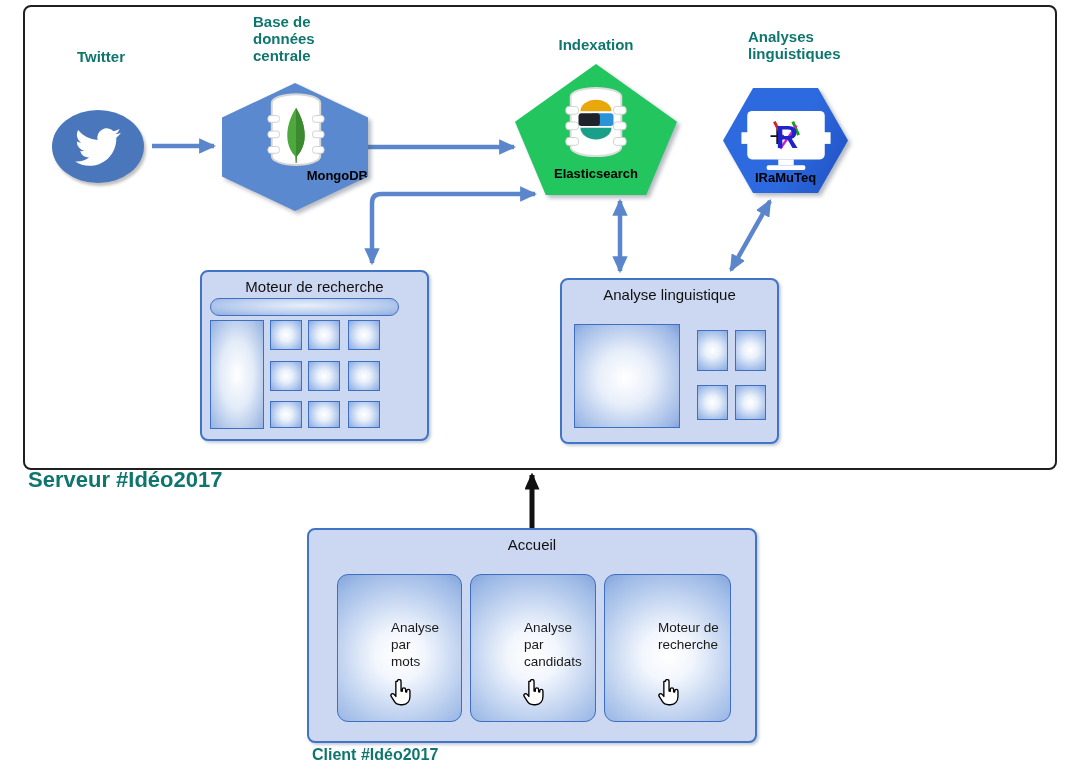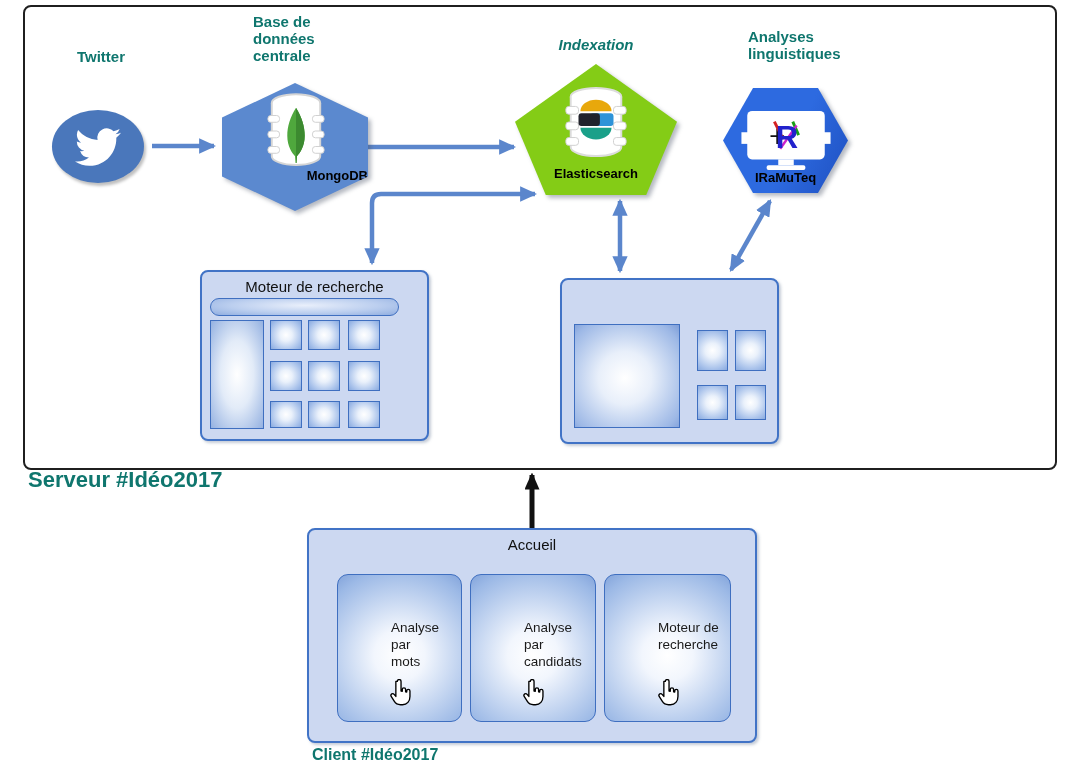--- a/index.html
+++ b/index.html
@@ -3,21 +3,21 @@
 <meta charset="utf-8">
 <style>
   html,body{margin:0;padding:0;background:#ffffff;font-family:"Liberation Sans",sans-serif;}
   .stage{position:relative;width:1071px;height:776px;background:#fff;overflow:hidden;}
   .abs{position:absolute;}
   .pre{white-space:pre-line;}
   .bold-label{font-weight:bold;color:#0f766e;font-size:15px;line-height:17px;}
   .server-box{border:2.5px solid #1f1f1f;border-radius:8px;background:transparent;}
   .shape-wrap{filter:drop-shadow(3px 3px 2px rgba(70,80,100,0.40));}
   .hex-mongo{clip-path:polygon(50% 0%,100% 27%,100% 73%,50% 100%,0% 73%,0% 27%);background:#5b89cf;}
-  .pentagon{clip-path:polygon(50% 0%,100% 44%,81% 100%,19% 100%,0% 44%);background:#84cc16;}
+  .pentagon{clip-path:polygon(50% 0%,100% 44%,81% 100%,19% 100%,0% 44%);background:#22c55e;}
   .hex-ira{clip-path:polygon(24% 0%,76% 0%,100% 50%,76% 100%,24% 100%,0% 50%);
            background:linear-gradient(115deg,#2d6ae0 55%,#2256c8 90%);}
   .twitter-ellipse{background:#4a77bb;border-radius:50%;box-shadow:2px 3px 3px rgba(0,0,0,0.25);
                    display:flex;align-items:center;justify-content:center;}
   .caption{position:absolute;left:0;right:0;text-align:center;font-weight:bold;color:#000;font-size:13px;}
   .panel{background:#ccd8f1;border:2px solid #4173c6;border-radius:8px;box-shadow:2px 2px 3px rgba(90,110,140,0.35);}
   .panel-title{position:absolute;left:0;right:0;top:6px;text-align:center;color:#101010;font-size:15px;}
   .sq{position:absolute;border:1.5px solid #3f6fc0;
       background:radial-gradient(circle at 50% 50%,#ffffff 0%,#eaf1fb 30%,#a6c0ea 78%,#8aaade 100%);}
   .bigsq{position:absolute;border:1.5px solid #3f6fc0;
@@ -54,21 +54,21 @@
     <path d="M372 263 L372 203 Q372 194 381 194 L535 194" fill="none" stroke="#5b86cc" stroke-width="4.5" marker-start="url(#ahBlue)" marker-end="url(#ahBlue)"></path>
     <line x1="620" y1="201" x2="620" y2="271" stroke="#5b86cc" stroke-width="4.5" marker-start="url(#ahBlue)" marker-end="url(#ahBlue)"></line>
     <line x1="770" y1="201" x2="731" y2="270" stroke="#5b86cc" stroke-width="4.5" marker-start="url(#ahBlue)" marker-end="url(#ahBlue)"></line>
     <line x1="532" y1="528" x2="532" y2="475" stroke="#111111" stroke-width="5" marker-end="url(#ahBlack)"></line>
   </svg>
 
   <div class="abs bold-label" style="left:55px;top:48px;width:92px;text-align:center;">Twitter</div>
   <div class="abs bold-label pre" style="left:253px;top:13px;">Base de
 données
 centrale</div>
-  <div class="abs bold-label" style="left:515px;top:36px;width:162px;text-align:center;font-style:italic;">Indexation</div>
+  <div class="abs bold-label" style="left:515px;top:36px;width:162px;text-align:center;">Indexation</div>
   <div class="abs bold-label pre" style="left:748px;top:28px;">Analyses
 linguistiques</div>
 
   <div class="abs twitter-ellipse" style="left:52px;top:110px;width:92px;height:73px;">
     <svg width="52" height="46" viewBox="0 0 24 24">
       <path fill="#ffffff" d="M23.953 4.57a10 10 0 01-2.825.775 4.958 4.958 0 002.163-2.723c-.951.555-2.005.959-3.127 1.184a4.92 4.92 0 00-8.384 4.482C7.69 8.095 4.067 6.13 1.64 3.162a4.822 4.822 0 00-.666 2.475c0 1.71.87 3.213 2.188 4.096a4.904 4.904 0 01-2.228-.616v.06a4.923 4.923 0 003.946 4.827 4.996 4.996 0 01-2.212.085 4.936 4.936 0 004.604 3.417 9.867 9.867 0 01-6.102 2.105c-.39 0-.779-.023-1.17-.067a13.995 13.995 0 007.557 2.209c9.053 0 13.998-7.496 13.998-13.985 0-.21 0-.42-.015-.63A9.935 9.935 0 0024 4.59z"></path>
     </svg>
   </div>
 
   <div class="abs shape-wrap" style="left:222px;top:83px;width:146px;height:128px;">
@@ -137,20 +137,21 @@
     <div class="sq" style="left:146px;top:48px;width:30px;height:28px;"></div>
     <div class="sq" style="left:68px;top:89px;width:30px;height:28px;"></div>
     <div class="sq" style="left:106px;top:89px;width:30px;height:28px;"></div>
     <div class="sq" style="left:146px;top:89px;width:30px;height:28px;"></div>
     <div class="sq" style="left:68px;top:129px;width:30px;height:25px;"></div>
     <div class="sq" style="left:106px;top:129px;width:30px;height:25px;"></div>
     <div class="sq" style="left:146px;top:129px;width:30px;height:25px;"></div>
   </div>
 
   <div class="abs panel" style="left:560px;top:278px;width:215px;height:162px;">
+    <div class="panel-title">Analyse linguistique</div>
     <div class="bigsq" style="left:12px;top:44px;width:104px;height:102px;"></div>
     <div class="sq" style="left:135px;top:50px;width:29px;height:39px;"></div>
     <div class="sq" style="left:173px;top:50px;width:29px;height:39px;"></div>
     <div class="sq" style="left:135px;top:105px;width:29px;height:33px;"></div>
     <div class="sq" style="left:173px;top:105px;width:29px;height:33px;"></div>
   </div>
 
   <div class="abs bold-label" style="left:28px;top:471px;font-size:22px;">Serveur #Idéo2017</div>
 
   <div class="abs panel" style="left:307px;top:528px;width:446px;height:211px;">

